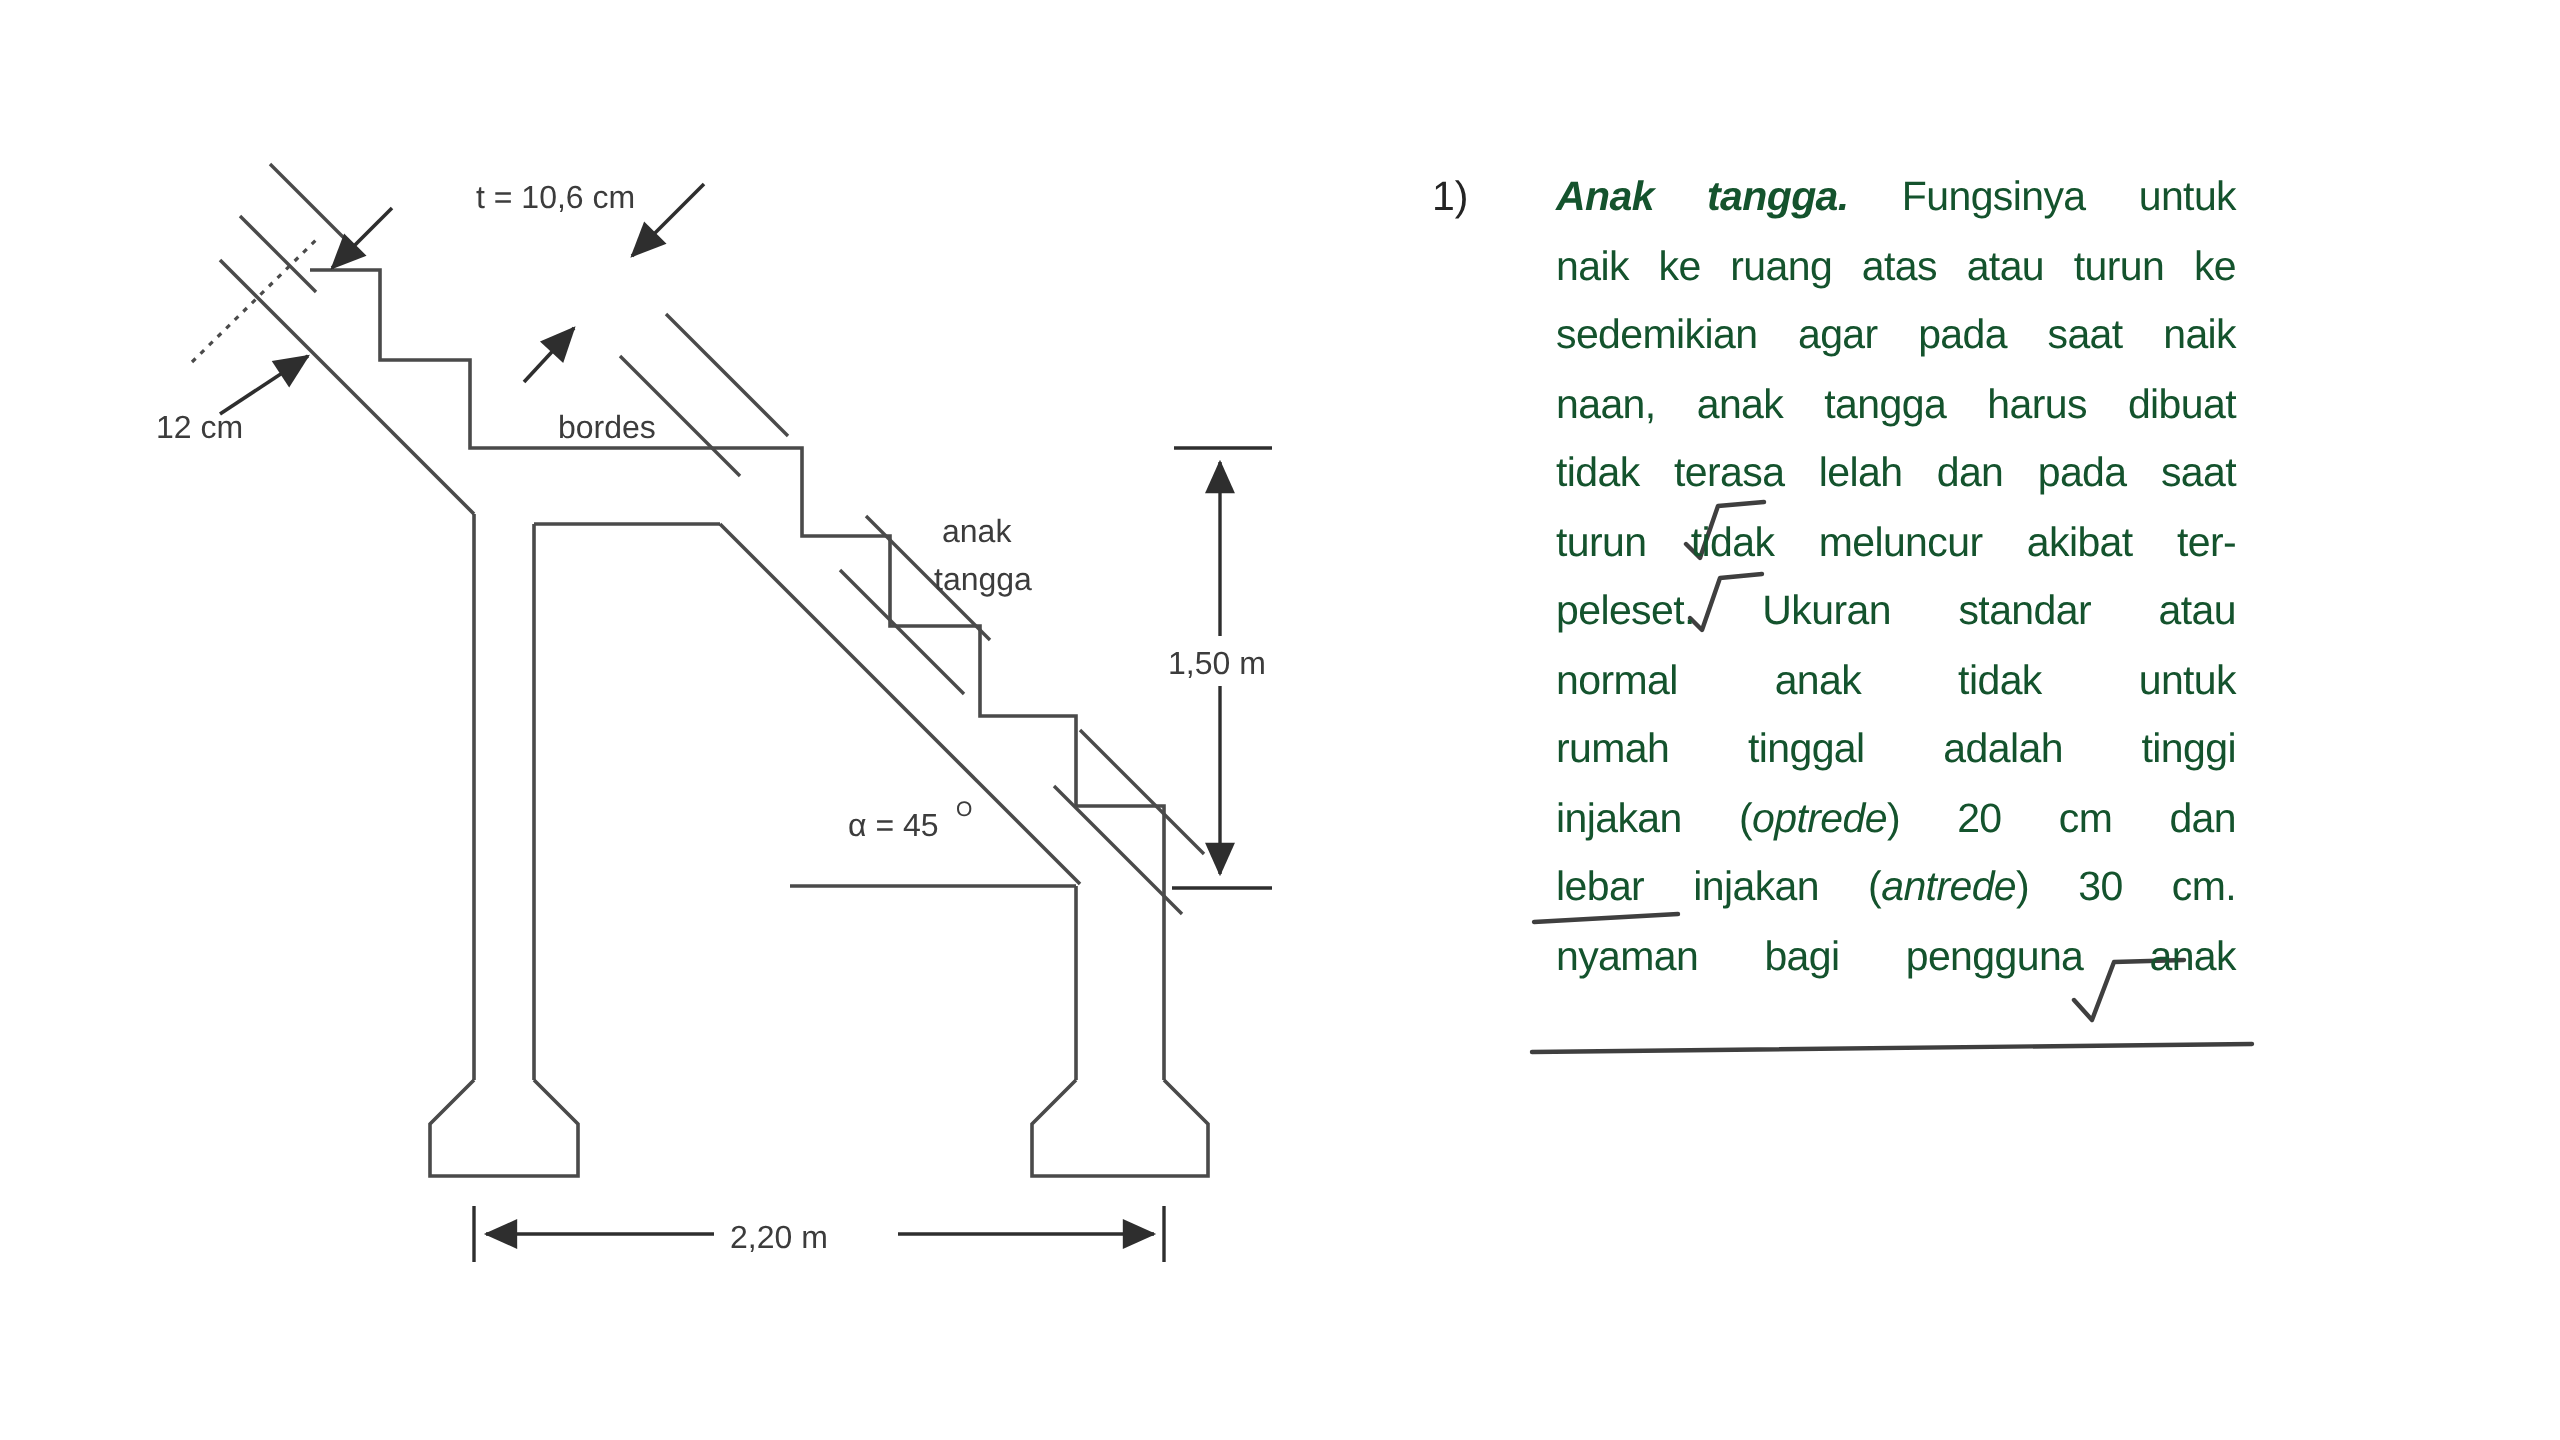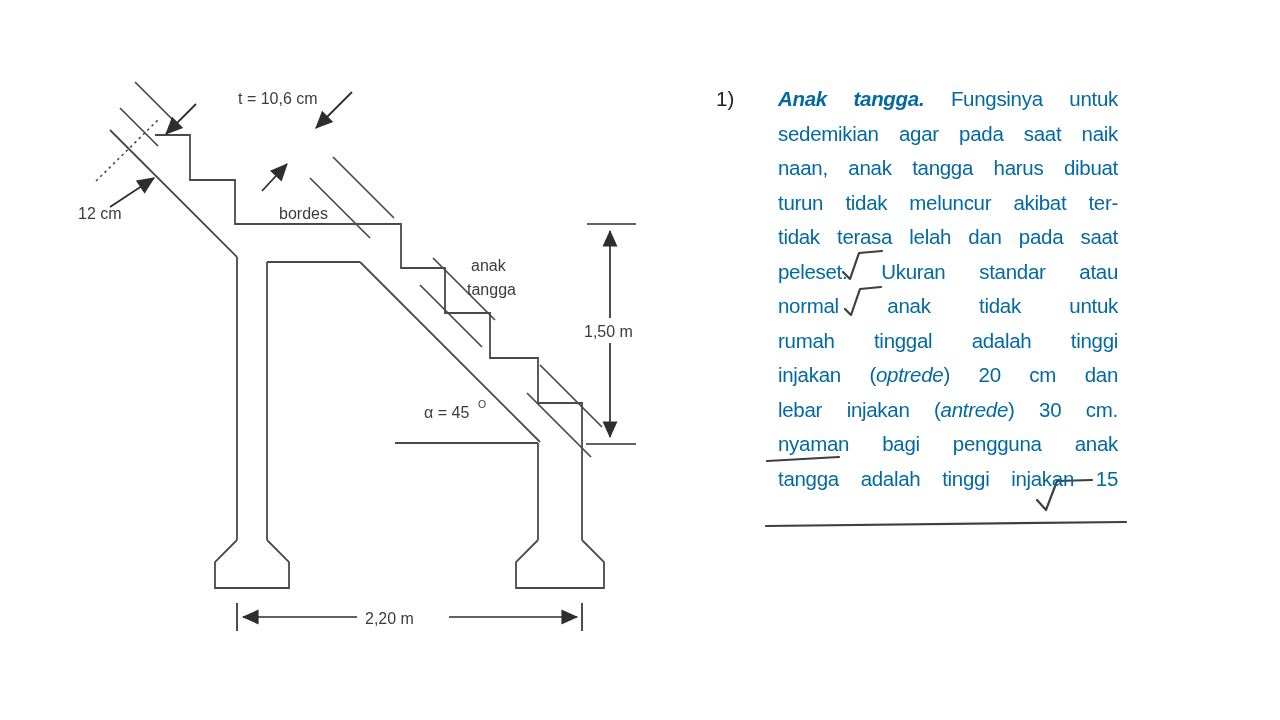--- a/index.html
+++ b/index.html
@@ -1,21 +1,21 @@
 <!DOCTYPE html>
 <html><head>
 <meta charset="utf-8">
 <style>
   html,body{margin:0;padding:0;background:#ffffff;}
   .stage{position:relative;width:1280px;height:720px;background:#ffffff;overflow:hidden;
          font-family:"Liberation Sans",sans-serif;text-decoration:underline;}
   .diagram-svg{position:absolute;left:0;top:0;width:1280px;height:720px;}
   .diagram-svg text{font-family:"Liberation Sans",sans-serif;fill:#3c3c3c;font-size:16px;}
   .diagram-svg .sup{font-size:10.5px;}
-  .textcol{position:absolute;left:778px;top:82px;width:340px;color:#0369a1;
+  .textcol{position:absolute;left:778px;top:82px;width:340px;color:#14532d;
            font-size:20.5px;letter-spacing:-0.3px;}
   .t-line{height:34.55px;line-height:34.55px;text-align:justify;text-align-last:justify;
           overflow:visible;white-space:nowrap;}
   .t-line span{white-space:normal;}
   .lead-bi{font-weight:bold;font-style:italic;}
   .it{font-style:italic;}
   .list-marker{position:absolute;left:716px;top:82px;height:34.55px;line-height:34.55px;
                color:#242424;font-size:20.5px;}
 </style>
 </head>
@@ -95,26 +95,26 @@
       <path d="M1037,500 L1046,510 L1057,481 L1092,480"></path>
       <line x1="767" y1="461" x2="839" y2="457"></line>
       <line x1="766" y1="526" x2="1126" y2="522"></line>
     </g>
   </svg>
 
   <div class="list-marker">1)</div>
 
   <div class="textcol">
     <div class="t-line"><span class="lead-bi">Anak tangga.</span><span> Fungsinya untuk</span></div>
+    <div class="t-line"><span>naik ke ruang atas atau turun ke</span></div>
     <div class="t-line"><span>sedemikian agar pada saat naik</span></div>
     <div class="t-line"><span>naan, anak tangga harus dibuat</span></div>
+    <div class="t-line"><span>tidak terasa lelah dan pada saat</span></div>
     <div class="t-line"><span>turun tidak meluncur akibat ter-</span></div>
-    <div class="t-line"><span>tidak terasa lelah dan pada saat</span></div>
     <div class="t-line"><span>peleset. Ukuran standar atau</span></div>
     <div class="t-line"><span>normal anak tidak untuk</span></div>
     <div class="t-line"><span>rumah tinggal adalah tinggi</span></div>
     <div class="t-line"><span>injakan (</span><span class="it">optrede</span><span>) 20 cm dan</span></div>
     <div class="t-line"><span>lebar injakan (</span><span class="it">antrede</span><span>) 30 cm.</span></div>
     <div class="t-line"><span>nyaman bagi pengguna anak</span></div>
-    <div class="t-line"><span>tangga adalah tinggi injakan 15</span></div>
   </div>
 
 </div>
 
 </body></html>

